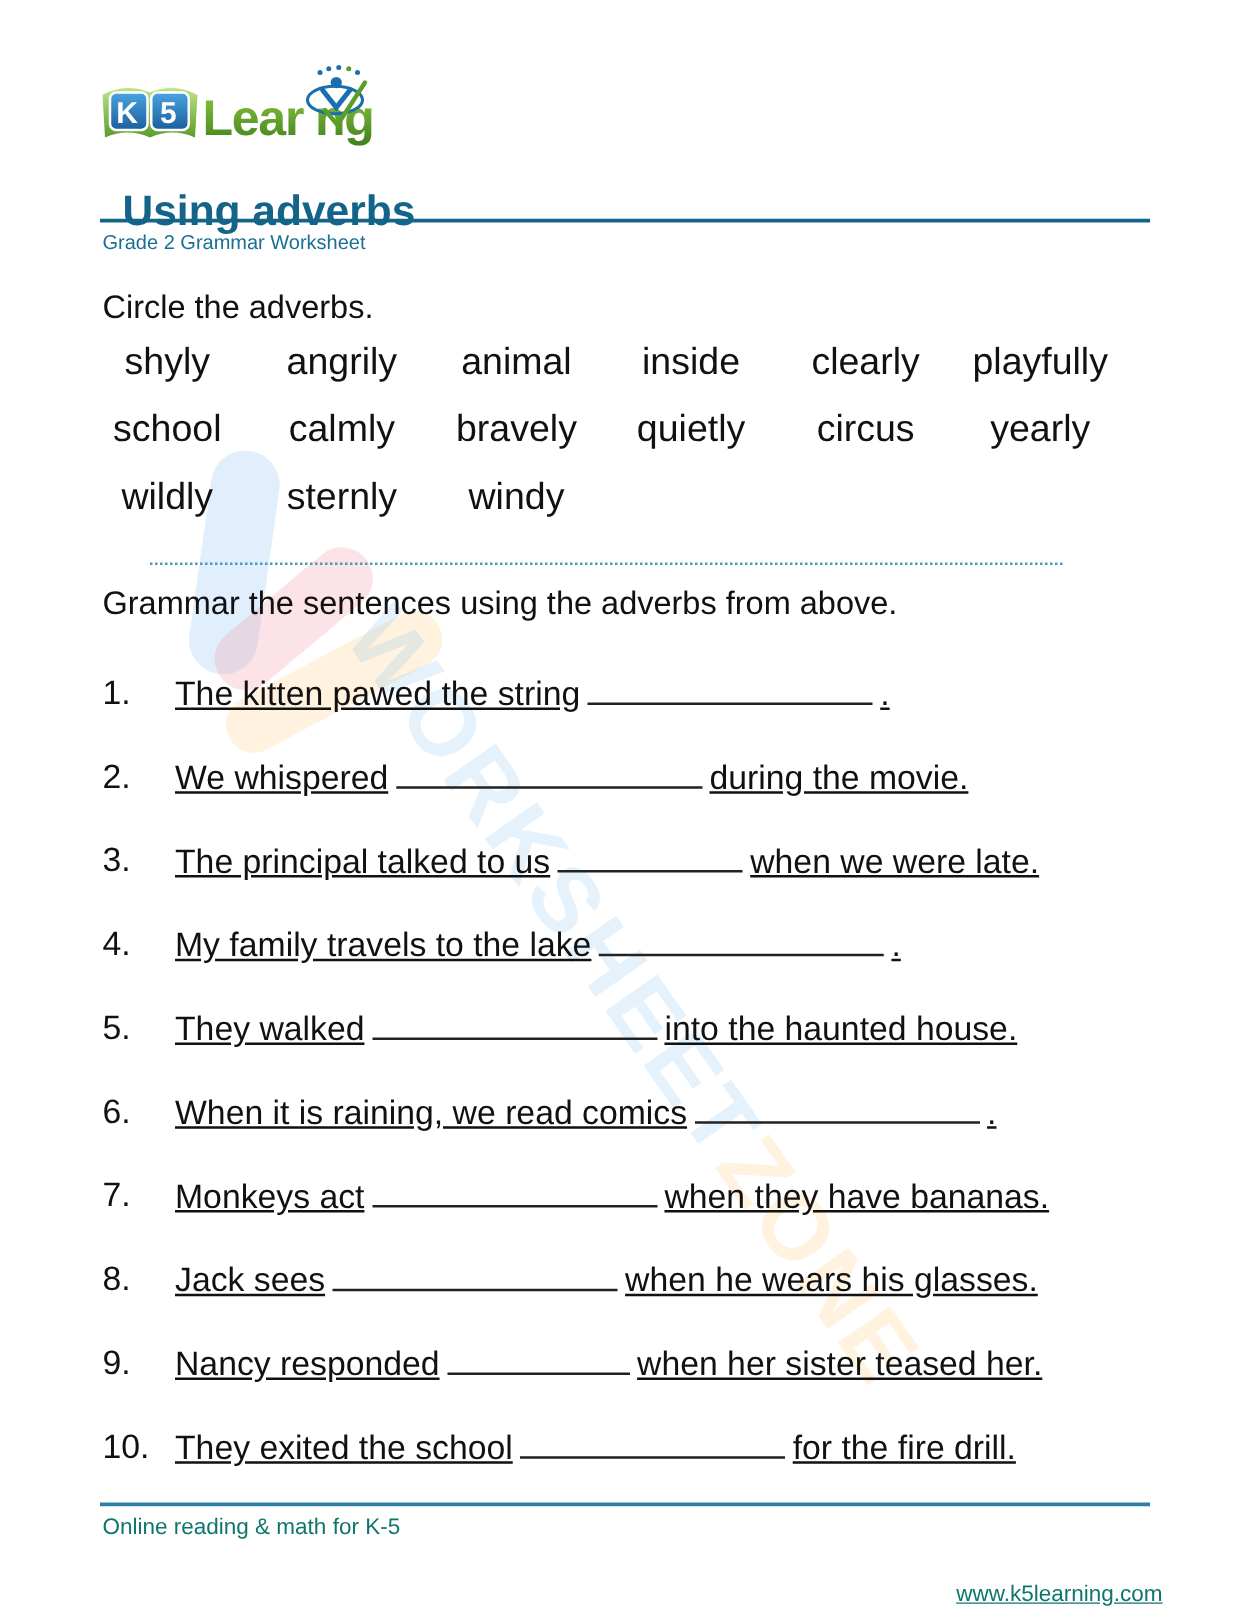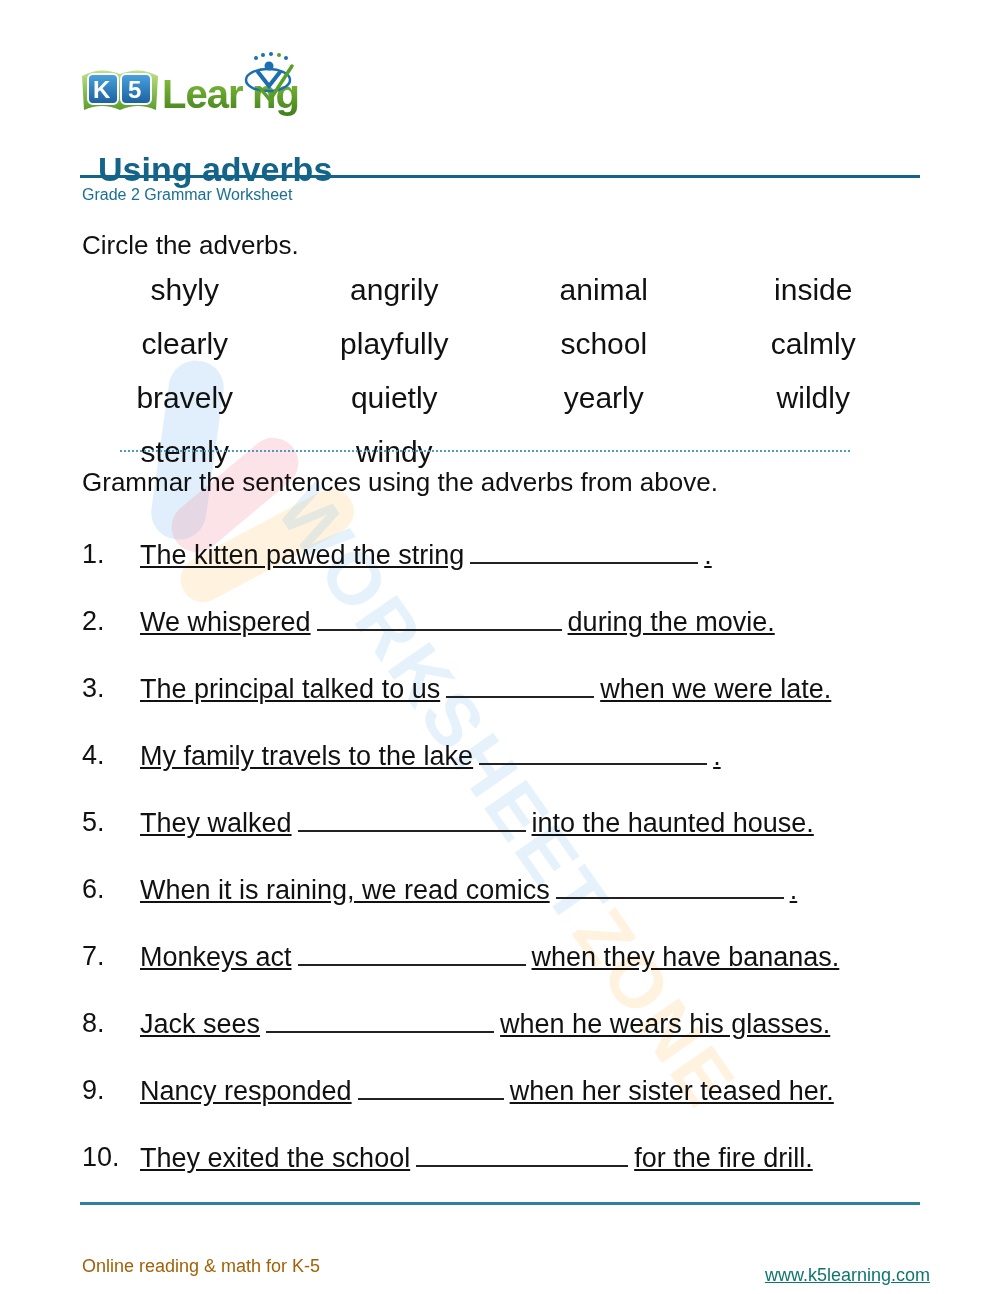--- a/index.html
+++ b/index.html
@@ -16,33 +16,33 @@
     .logo { position: absolute; left: 80px; top: 52px; width: 255px; height: 66px; }
 
     .title { position: absolute; left: 82px; top: 134px; font-size: 34px; font-weight: bold; color: #14648a; margin: 16px; }
     .title-rule { position: absolute; left: 80px; top: 175px; width: 840px; height: 3px; background: #14648a; }
     .subtitle { position: absolute; left: 82px; top: 186px; font-size: 16px; color: #1a6f94; }
 
     .instr { position: absolute; left: 82px; font-size: 26px; color: #111; }
     .instr1 { top: 230px; }
     .instr2 { top: 467px; }
 
-    .word-grid { position: absolute; left: 80px; top: 268px; width: 838px; display: grid; grid-template-columns: repeat(4, 1fr); grid-auto-rows: 54px; }
+    .word-grid { position: absolute; left: 64px; top: 268px; width: 838px; display: grid; grid-template-columns: repeat(6, 1fr); grid-auto-rows: 54px; }
     .word { text-align: center; font-size: 30px; line-height: 44px; color: #111; }
 
     .dash-rule { position: absolute; left: 120px; top: 450px; width: 730px; height: 0; border-top: 2px dotted #4b9bc0; }
 
     .sentences { position: absolute; left: 82px; top: 534px; width: 860px; }
     .sentence { position: absolute; left: 0; height: 40px; font-size: 27px; line-height: 40px; white-space: nowrap; }
     .num { position: absolute; left: 0; width: 56px; }
     .stext { position: absolute; left: 58px; text-decoration: underline; }
     .blank { display: inline-block; border-bottom: 2px solid #222; height: 28px; vertical-align: baseline; margin: 0 6px; }
 
     .foot-rule { position: absolute; left: 80px; top: 1202px; width: 840px; height: 3px; background: #2f7fa3; }
-    .foot-left { position: absolute; left: 82px; top: 1256px; font-size: 18px; color: #a16207; }
+    .foot-left { position: absolute; left: 82px; top: 1211px; font-size: 18px; color: #0f766e; }
     .foot-right { position: absolute; right: 70px; top: 1265px; font-size: 18px; color: #0f766e; text-decoration: underline; }
   </style>
 </head>
 <body>
 
 <div class="page">
 
   <svg class="wm-logo" viewBox="0 0 260 260">
     <rect x="10" y="0" width="55" height="180" rx="27" fill="#8ec5f0" opacity="0.28" transform="rotate(8 37 90)"></rect>
     <rect x="60" y="60" width="50" height="150" rx="25" fill="#f59aa8" opacity="0.28" transform="rotate(50 85 135)"></rect>
@@ -94,20 +94,21 @@
     <span class="word">shyly</span>
     <span class="word">angrily</span>
     <span class="word">animal</span>
     <span class="word">inside</span>
     <span class="word">clearly</span>
     <span class="word">playfully</span>
     <span class="word">school</span>
     <span class="word">calmly</span>
     <span class="word">bravely</span>
     <span class="word">quietly</span>
+    <span class="word">circus</span>
     <span class="word">yearly</span>
     <span class="word">wildly</span>
     <span class="word">sternly</span>
     <span class="word">windy</span>
   </div>
 
   <div class="dash-rule"></div>
 
   <div class="instr instr2">Grammar the sentences using the adverbs from above.</div>
 

